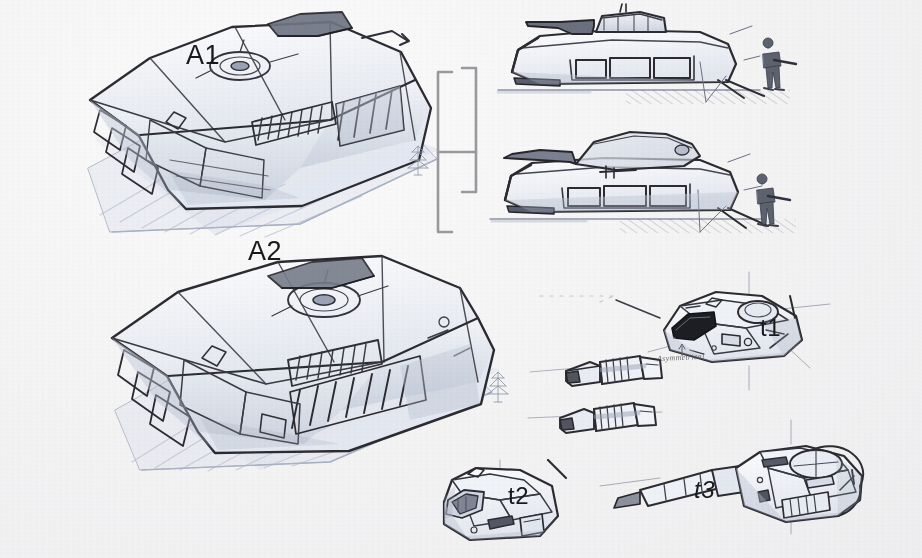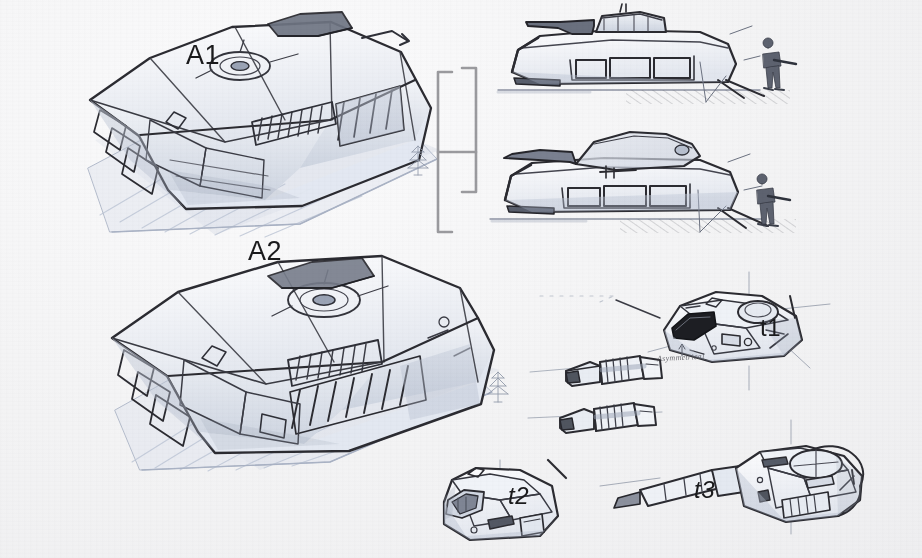--- a/index.html
+++ b/index.html
@@ -486,19 +486,19 @@
   </svg>
 
   <div id="grain"></div>
 
   <div class="lbl big" style="left:186px;top:6px;margin-top:34px;">A1</div>
 
   <div class="lbl big" style="left:248px;top:236px;">A2</div>
 
   <div class="lbl mid" style="left:760px;top:266px;">t1</div>
 
-  <div class="lbl mid" style="left:508px;top:434px;font-style:italic;">t2</div>
+  <div class="lbl mid" style="left:508px;top:434px;">t2</div>
 
   <div class="lbl mid" style="left:694px;top:428px;font-style:italic;">t3</div>
 
   <div class="note" style="left:657px;top:353px;">Asymmetrical</div>
 
 </div>
 
 </body></html>

